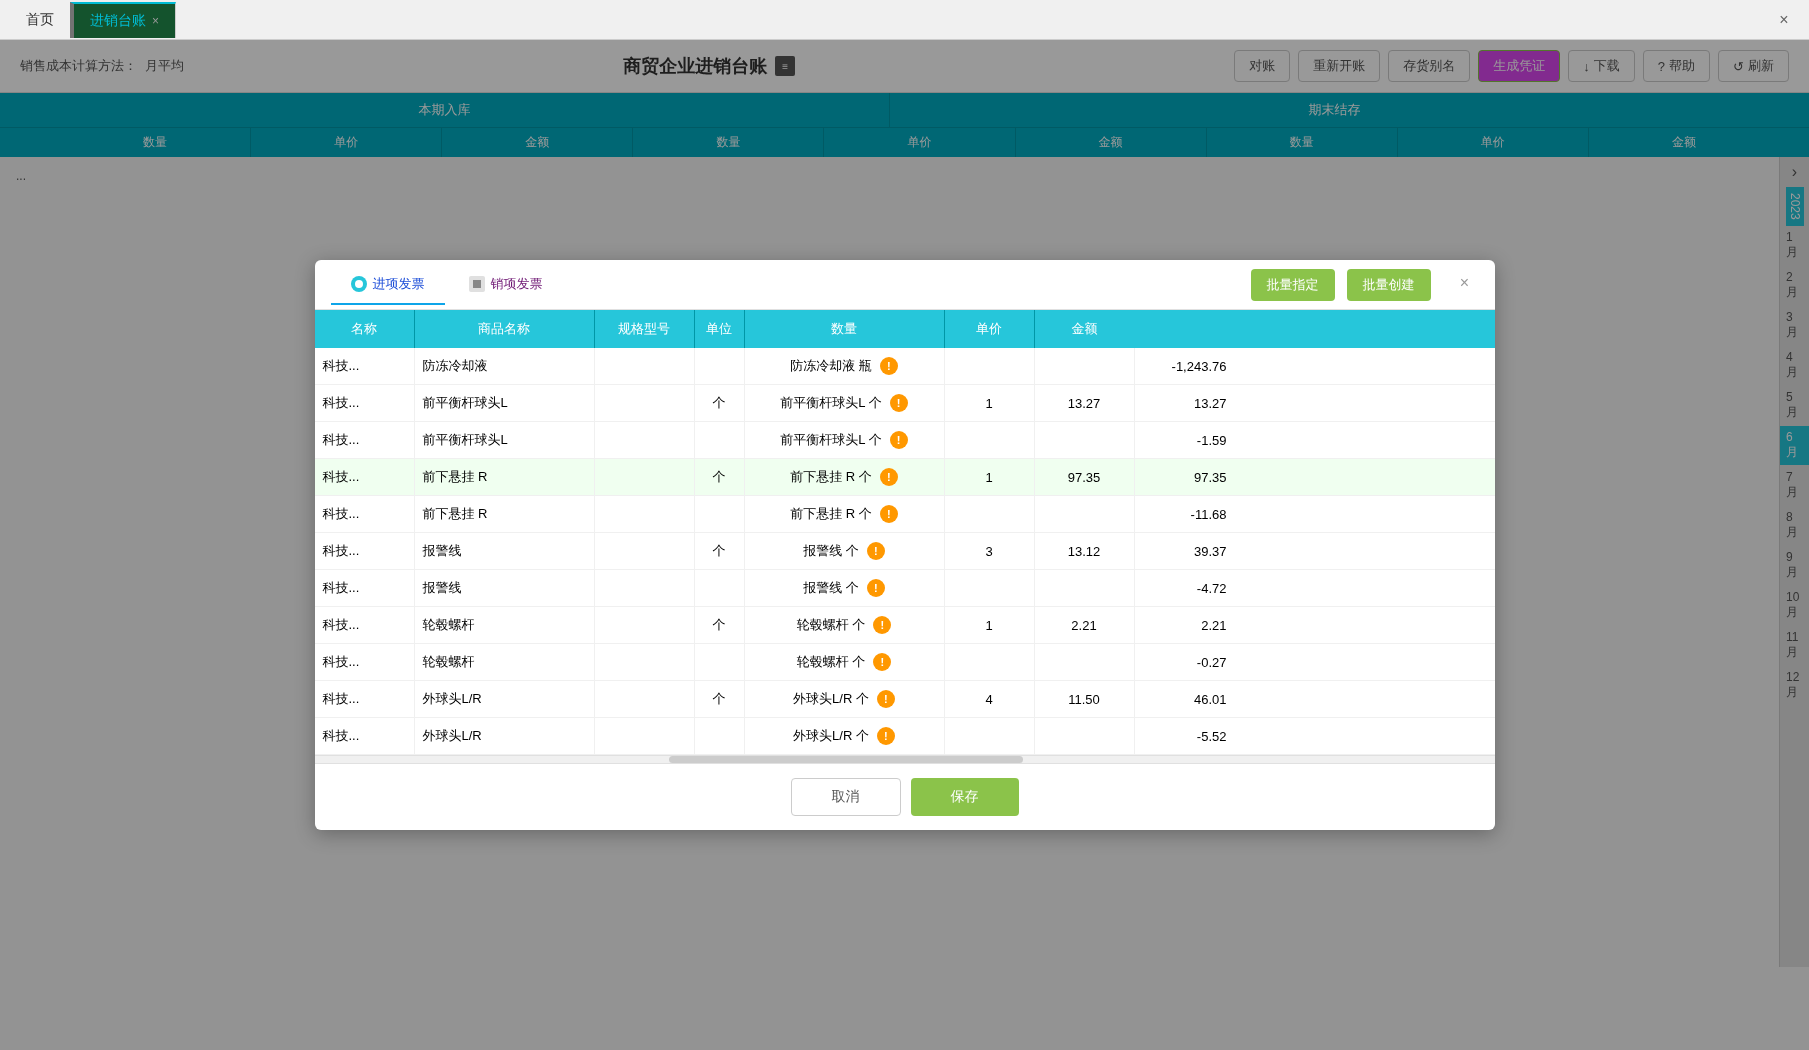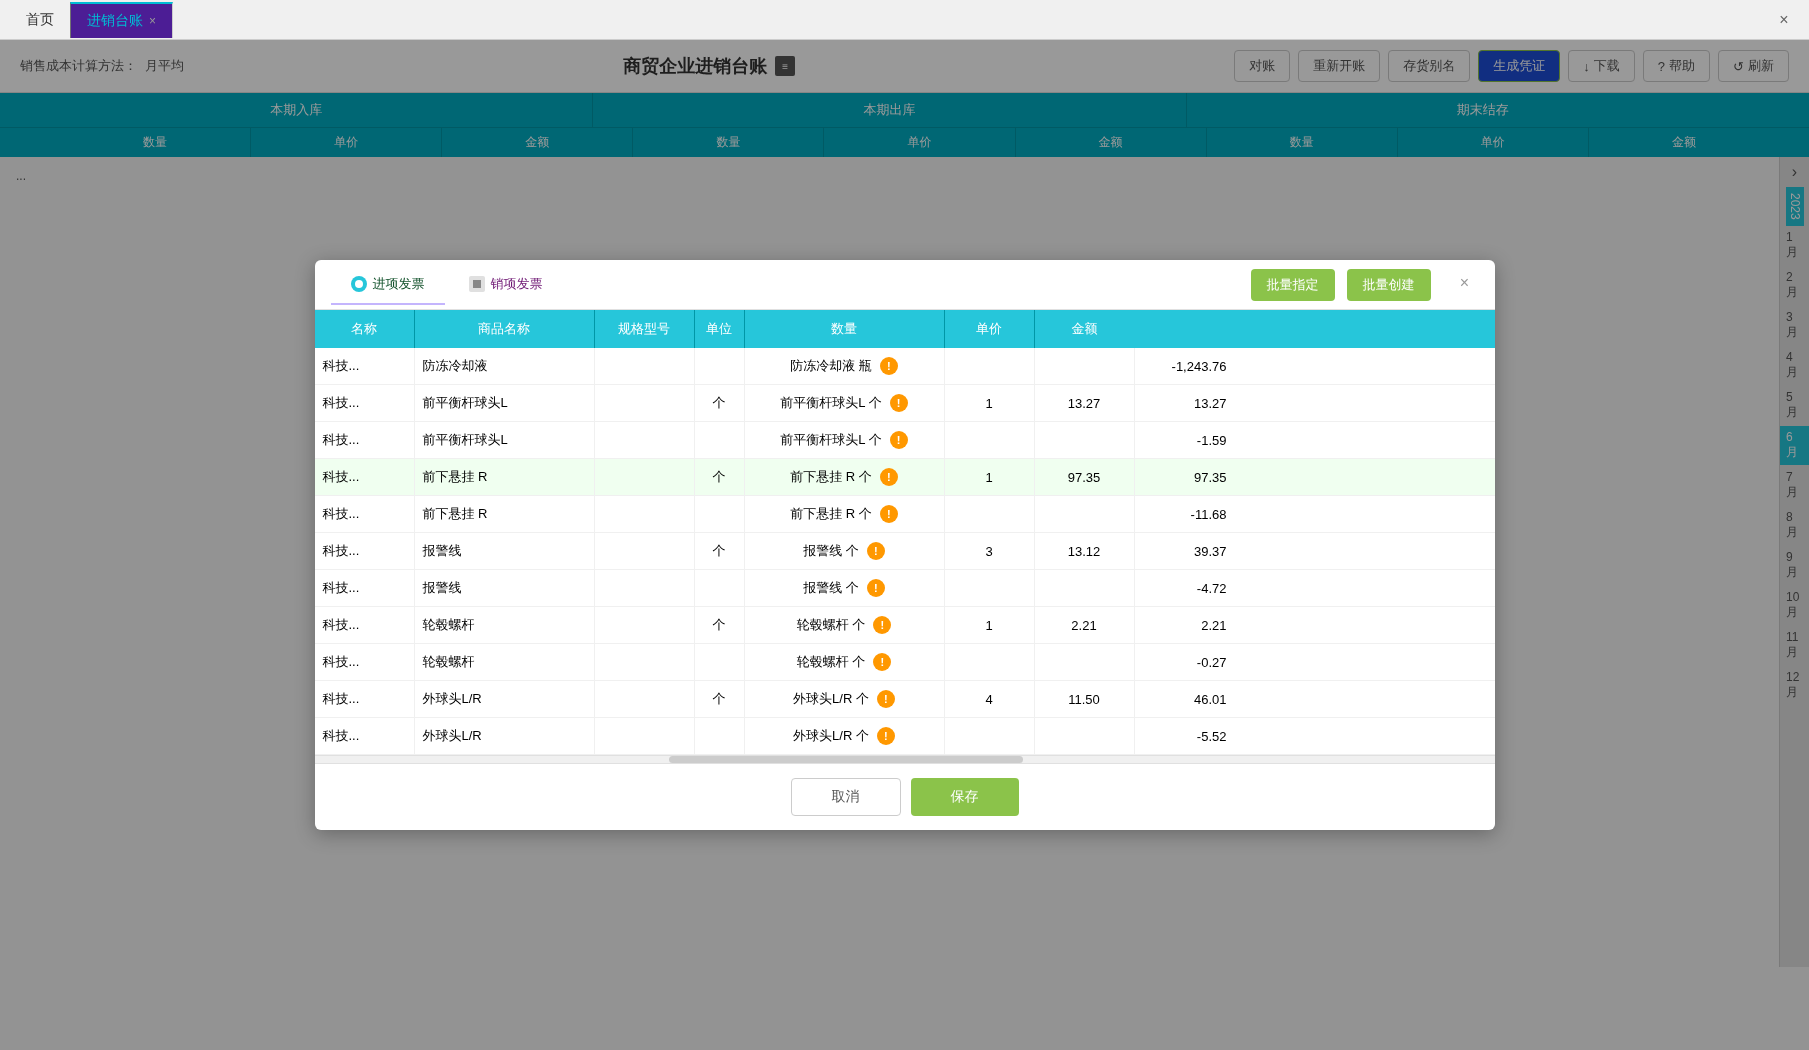--- a/index.html
+++ b/index.html
@@ -8,21 +8,21 @@
     
     .tab-bar {
       display: flex; align-items: center; background: #f0f0f0; height: 40px;
       border-bottom: 1px solid #ccc; padding: 0 10px; position: relative;
     }
     .tab-item {
       padding: 8px 16px; cursor: pointer; font-size: 14px; color: #333;
       display: flex; align-items: center; gap: 6px;
     }
     .tab-item.active {
-      background: #4c1d95; border-top: 2px solid #00bcd4; border-left: 1px solid #737373;
+      background: #14532d; border-top: 2px solid #00bcd4; border-left: 4px solid #737373;
       border-right: 1px solid #ccc; color: #00bcd4;
     }
     .tab-close { color: #999; font-size: 12px; cursor: pointer; }
     .window-close {
       position: absolute; right: 10px; top: 50%; transform: translateY(-50%);
       width: 30px; height: 30px; display: flex; align-items: center; justify-content: center;
       cursor: pointer; font-size: 16px; color: #666;
     }
 
     
@@ -34,21 +34,21 @@
       border-bottom: 1px solid #e0e0e0; gap: 10px;
     }
     .toolbar-left { display: flex; align-items: center; gap: 8px; font-size: 13px; color: #555; }
     .toolbar-center { flex: 1; text-align: center; font-size: 18px; font-weight: bold; color: #333; display: flex; align-items: center; justify-content: center; gap: 8px; }
     .toolbar-right { display: flex; align-items: center; gap: 8px; border-radius: 11px; }
 
     .btn {
       padding: 6px 14px; border: 1px solid #ccc; border-radius: 4px;
       cursor: pointer; font-size: 13px; background: white; color: #333;
     }
-    .btn-primary { background: #1d4ed8; color: white; border-color: #8bc34a; }
+    .btn-primary { background: #d946ef; color: white; border-color: #8bc34a; }
     .btn-outline { background: white; border: 1px solid #ccc; color: #555; }
     .btn-icon { display: flex; align-items: center; gap: 4px; }
 
     
     .side-panel {
       position: absolute; right: 0; top: 0; bottom: 0; width: 30px;
       background: #e0e0e0; border-left: 1px solid #ccc;
       display: flex; flex-direction: column; align-items: center;
     }
 
@@ -73,21 +73,21 @@
     .dialog-header {
       display: flex; align-items: center; padding: 0 16px;
       border-bottom: 1px solid #e0e0e0; height: 50px;
     }
     .dialog-tabs { display: flex; gap: 4px; }
     .dialog-tab {
       padding: 10px 20px; cursor: pointer; font-size: 13px; color: #701a75;
       border-bottom: 2px solid transparent; display: flex; align-items: center; gap: 6px;
     }
     .dialog-tab.active {
-      color: #14532d; border-bottom: 2px solid #c4b5fd;
+      color: #1d4ed8; border-bottom: 2px solid #0ea5e9;
     }
     .dialog-tab-icon { width: 16px; height: 16px; border-radius: 50%; background: #26c6da; display: flex; align-items: center; justify-content: center; }
     .dialog-tab-icon2 { width: 16px; height: 16px; border-radius: 2px; background: #e0e0e0; display: flex; align-items: center; justify-content: center; }
     .dialog-actions { margin-left: auto; display: flex; gap: 12px; }
     .btn-batch { padding: 7px 16px; border-radius: 4px; cursor: pointer; font-size: 13px; border: none; }
     .btn-batch-specify { background: #8bc34a; color: white; }
     .btn-batch-create { background: #8bc34a; color: white; }
     .dialog-close {
       width: 28px; height: 28px; display: flex; align-items: center; justify-content: center;
       cursor: pointer; color: #999; font-size: 16px; margin-left: 8px;
@@ -197,21 +197,20 @@
       </button>
       <button class="btn btn-icon btn-outline">
         <span>↺</span>
         <span>刷新</span>
       </button>
     </div>
   </div>
 
   <div style="background:#00acc1; display:flex; color:white; padding: 0 30px 0 0;">
     <div style="flex:1; text-align:center; padding:8px; font-size:13px; border-right:1px solid #0097a7;">本期入库</div>
-    <div style="flex:1; text-align:center; padding:8px; font-size:13px; border-right:1px solid #0097a7;">本期出库</div>
     <div style="flex:1; text-align:center; padding:8px; font-size:13px;">期末结存</div>
   </div>
   <div style="background:#00acc1; display:flex; color:white; padding: 0 30px 0 60px; border-top:1px solid #0097a7;">
     <div style="flex:1; text-align:center; padding:6px 4px; font-size:12px; border-right:1px solid #0097a7;">数量</div>
     <div style="flex:1; text-align:center; padding:6px 4px; font-size:12px; border-right:1px solid #0097a7;">单价</div>
     <div style="flex:1; text-align:center; padding:6px 4px; font-size:12px; border-right:1px solid #0097a7;">金额</div>
     <div style="flex:1; text-align:center; padding:6px 4px; font-size:12px; border-right:1px solid #0097a7;">数量</div>
     <div style="flex:1; text-align:center; padding:6px 4px; font-size:12px; border-right:1px solid #0097a7;">单价</div>
     <div style="flex:1; text-align:center; padding:6px 4px; font-size:12px; border-right:1px solid #0097a7;">金额</div>
     <div style="flex:1; text-align:center; padding:6px 4px; font-size:12px; border-right:1px solid #0097a7;">数量</div>

